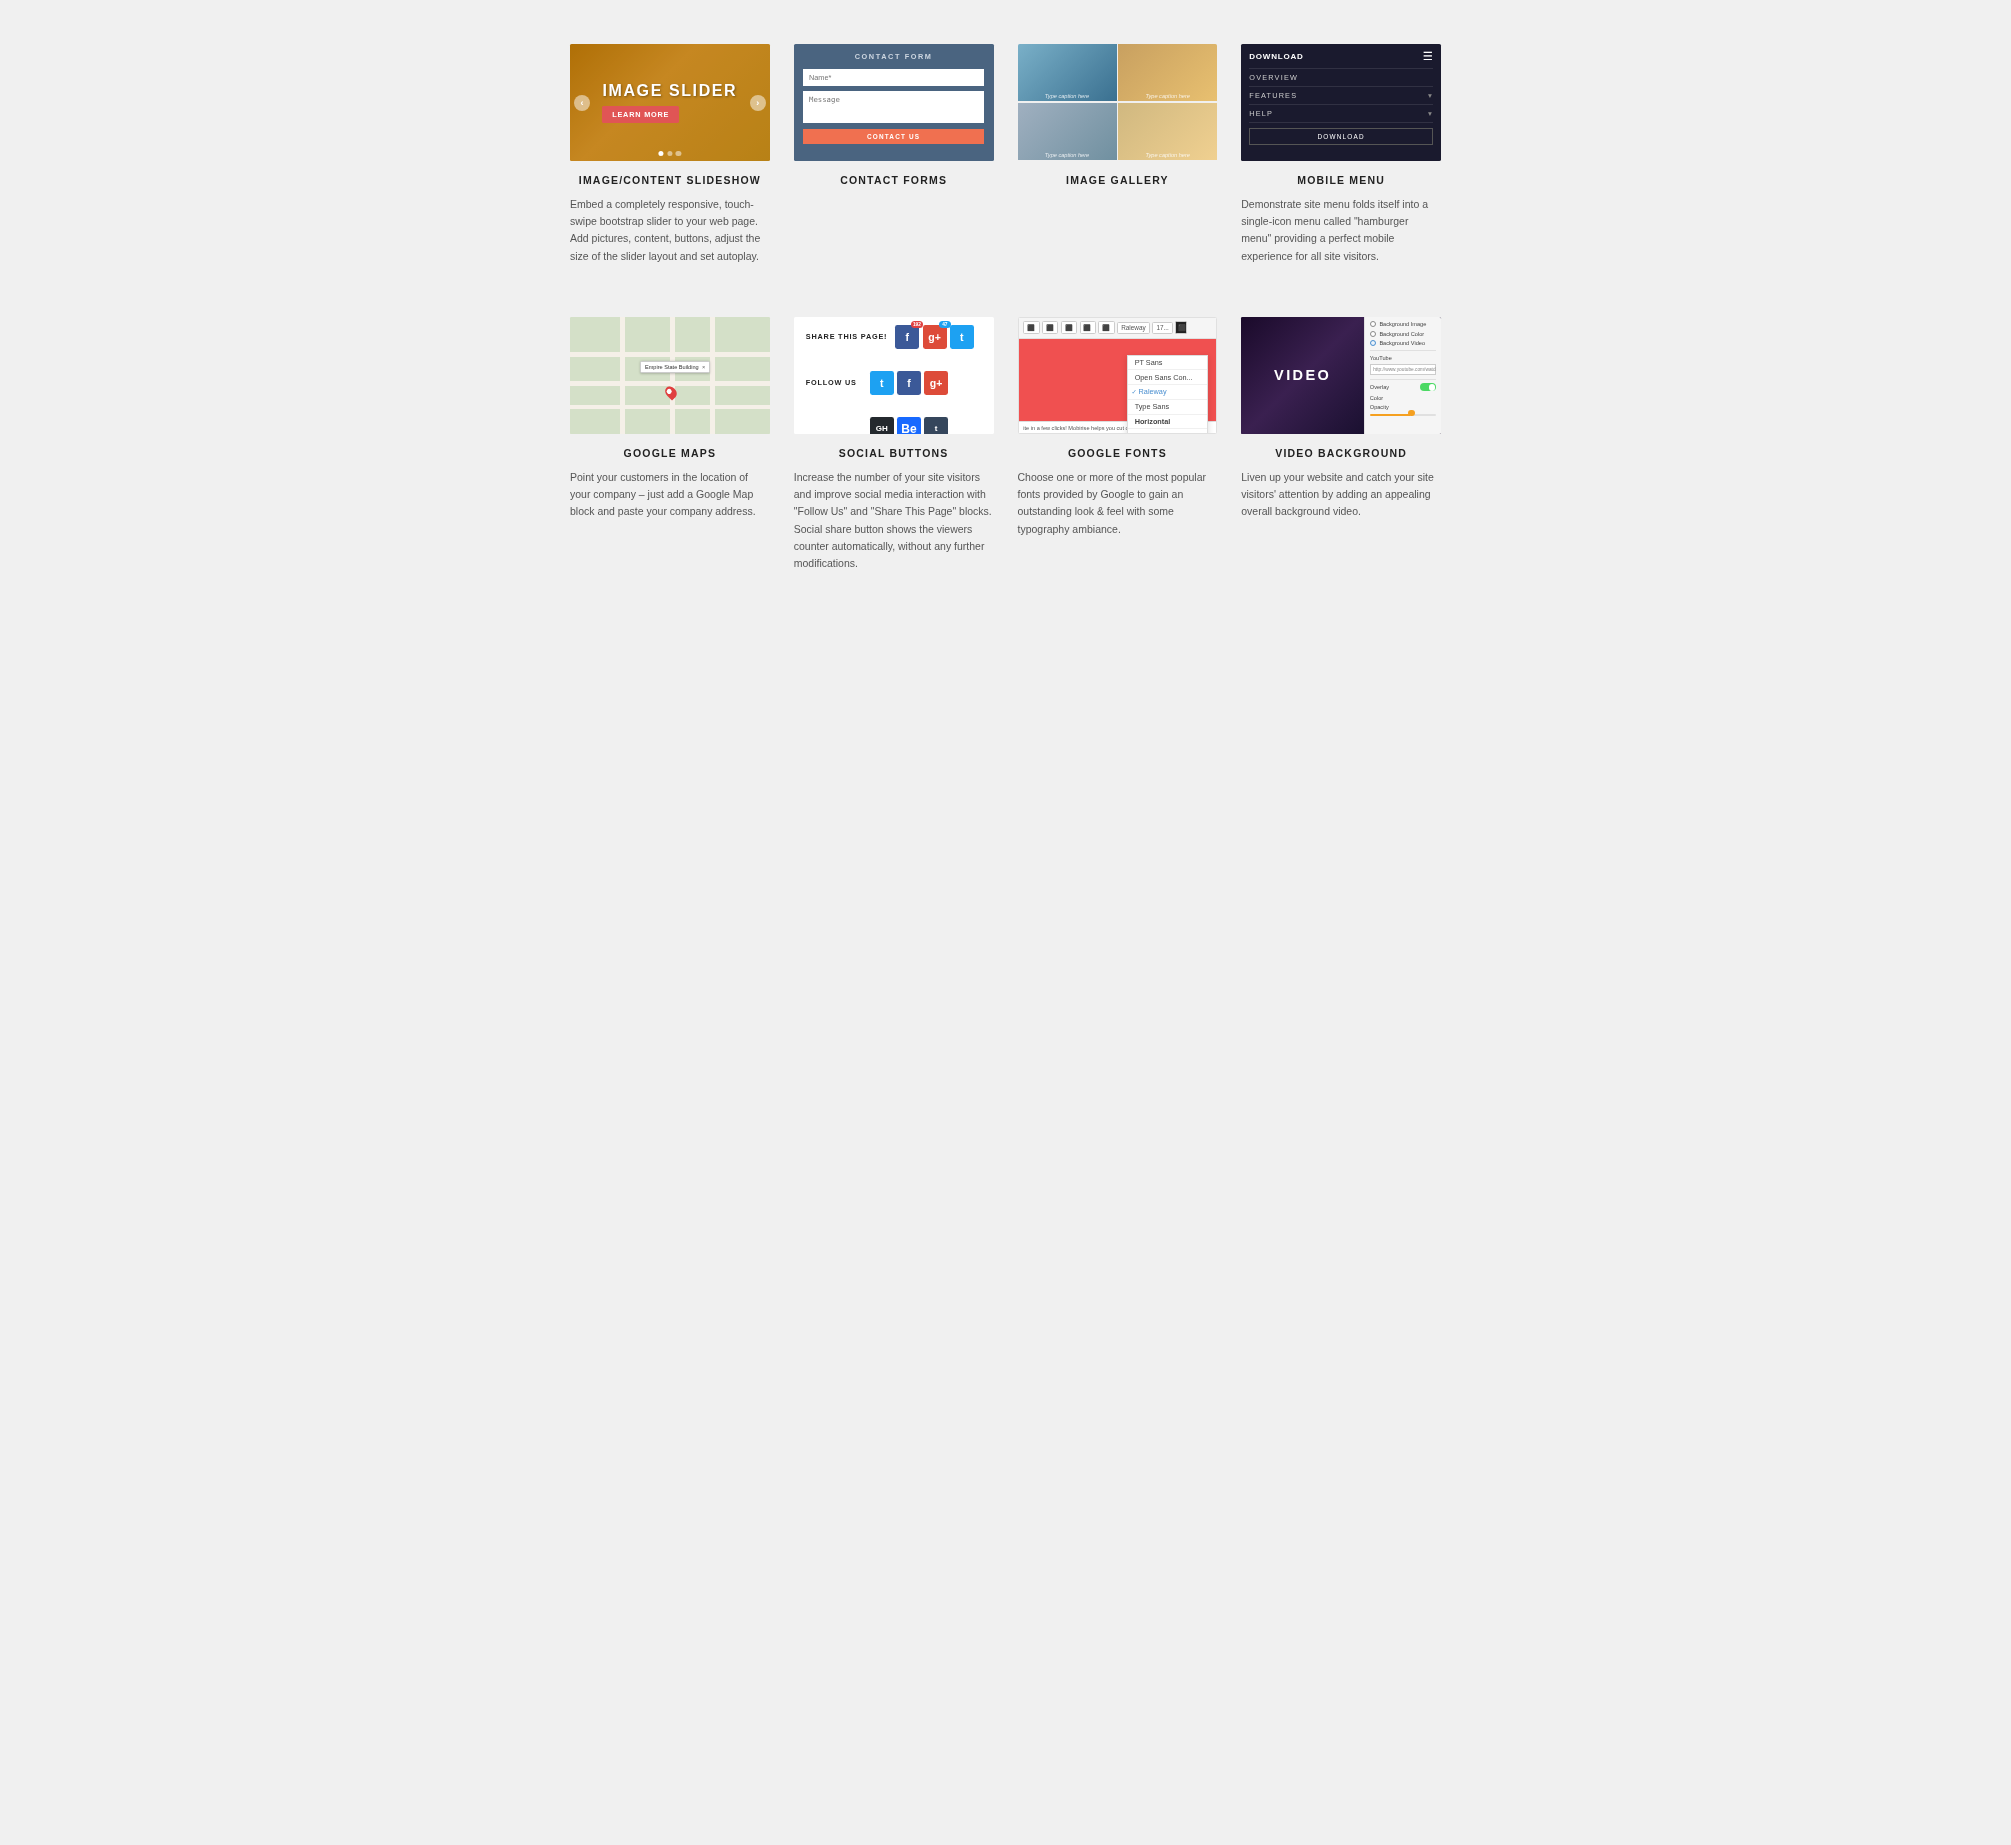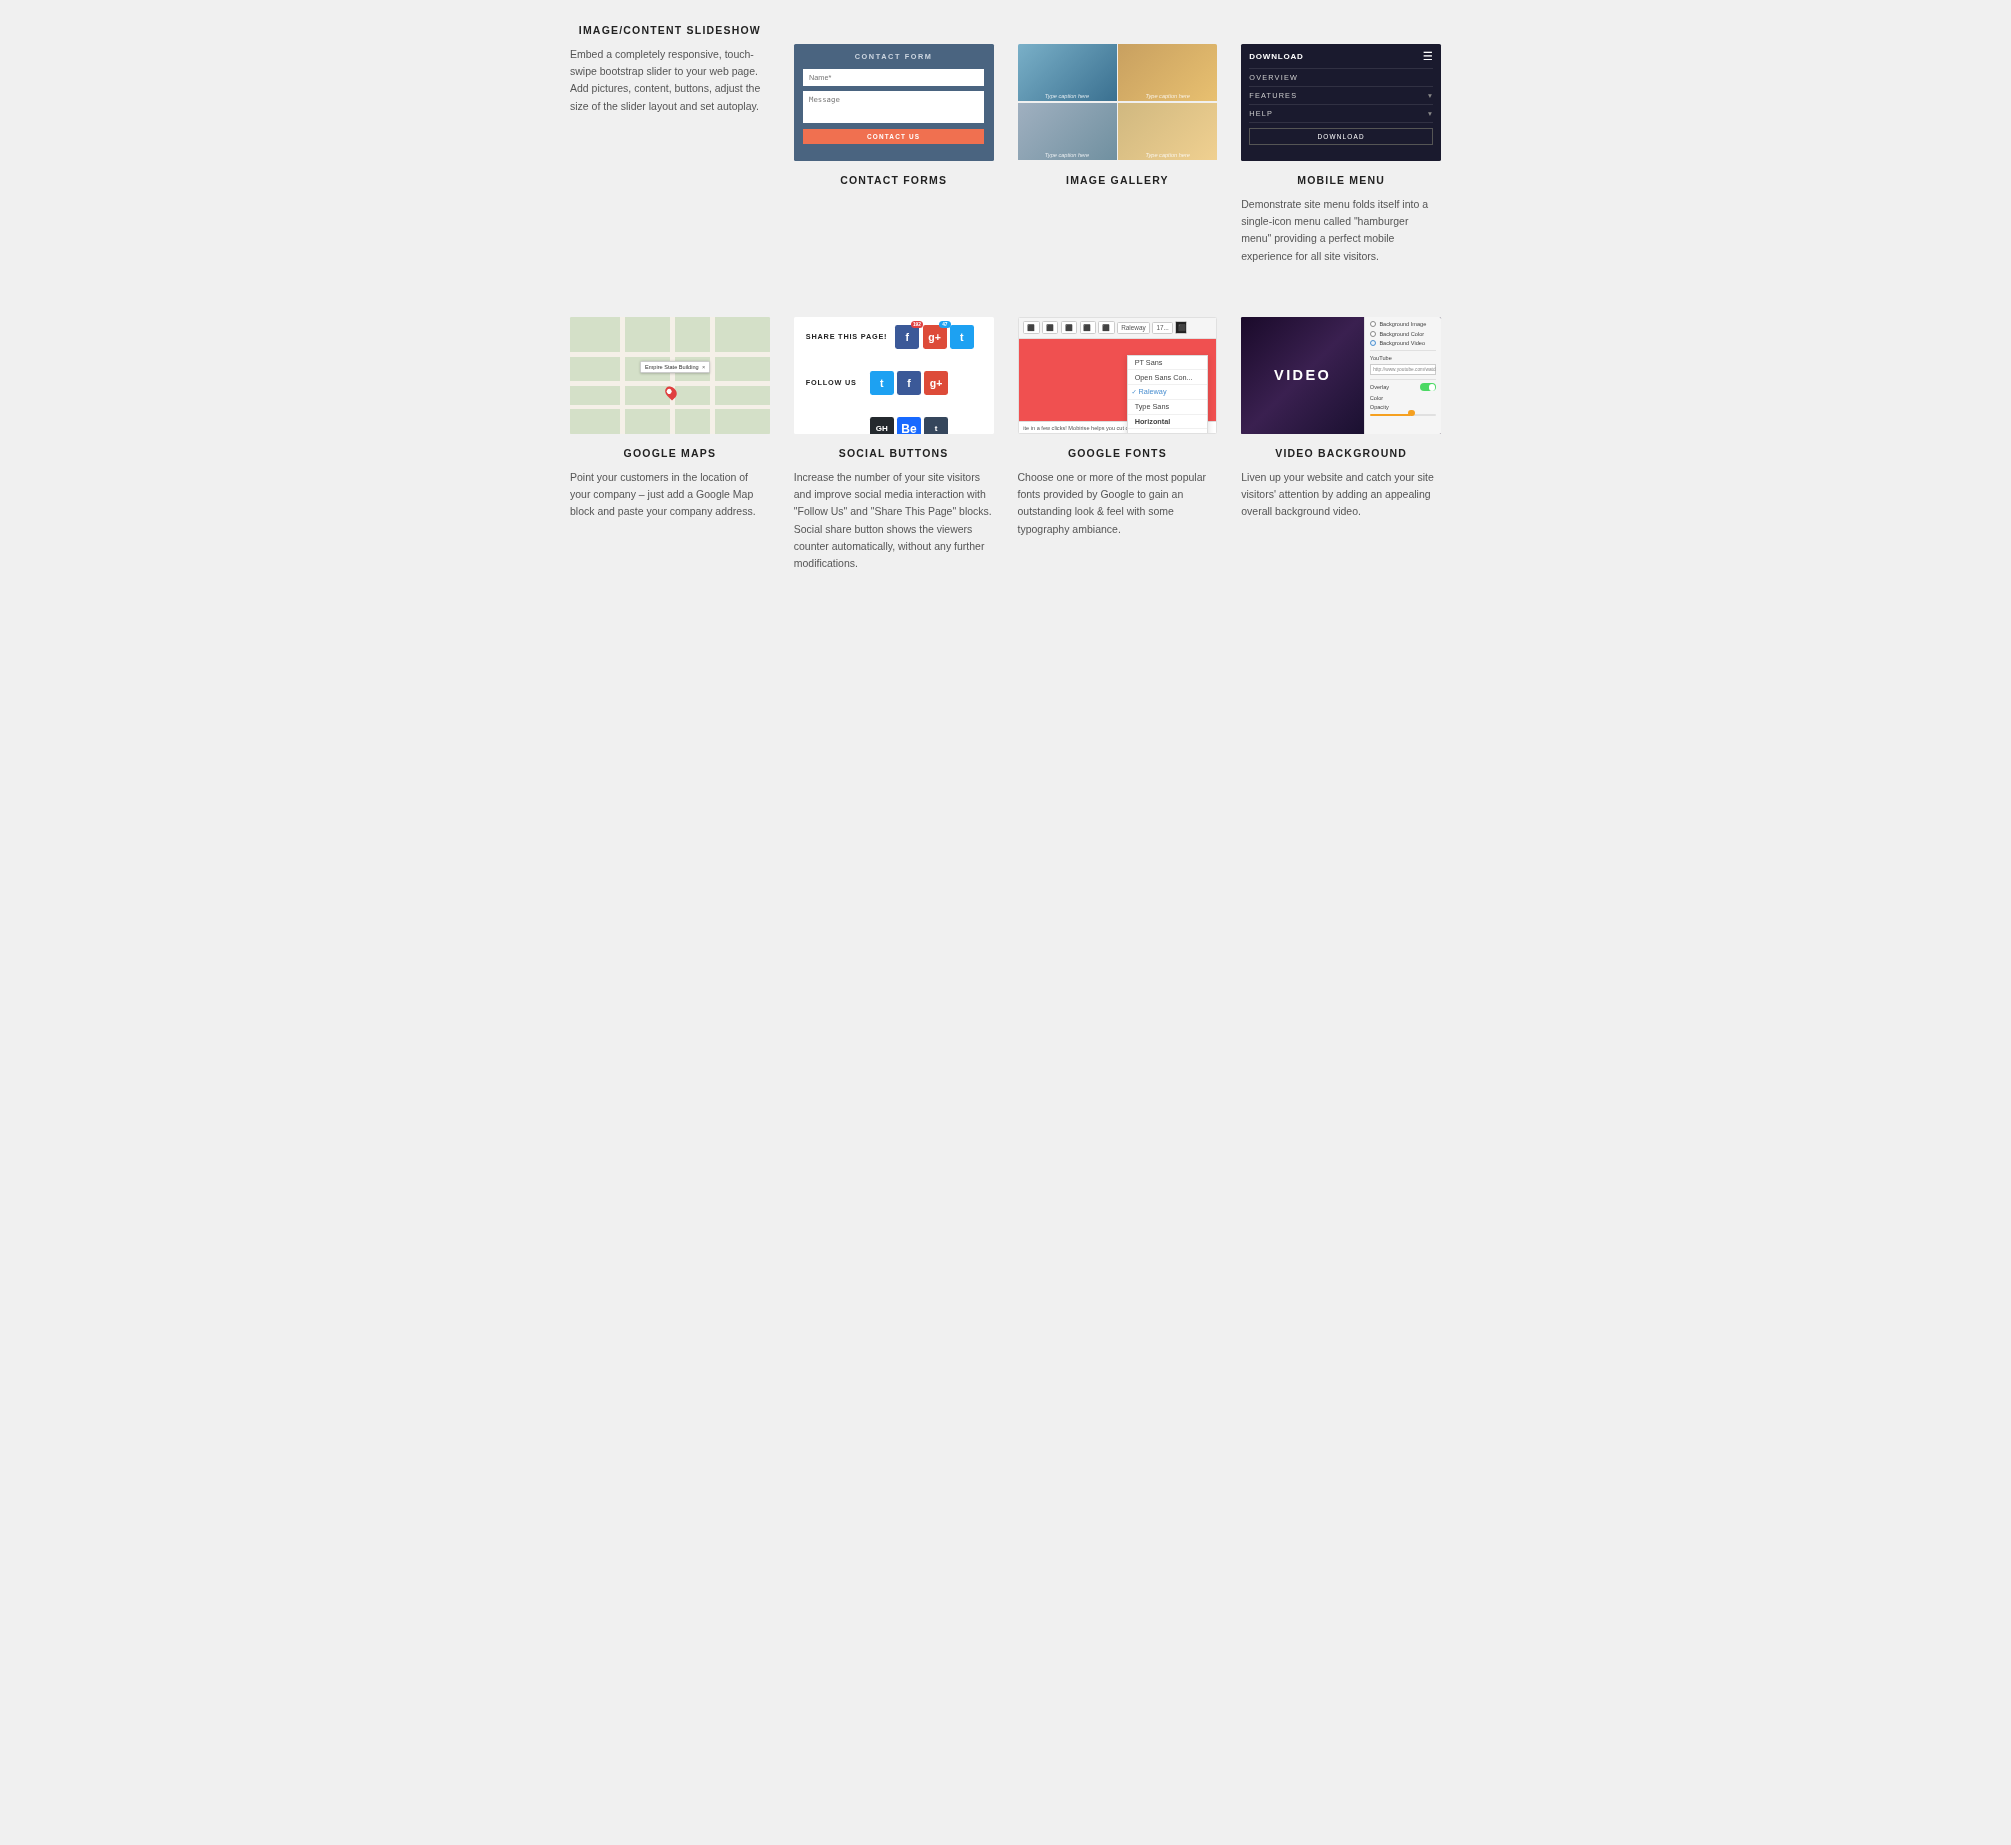--- a/index.html
+++ b/index.html
@@ -538,20 +538,34 @@
     }
   </style>
 </head>
 <body>
 
 <div class="page-wrapper">
 
   <div class="grid-row">
 
     <div class="feature-card">
+      <div class="feature-preview slider-preview">
+        <div class="overlay-leaves"></div>
+        <div class="slider-text">
+          <div class="slider-title">IMAGE SLIDER</div>
+          <div class="slider-btn">LEARN MORE</div>
+        </div>
+        <div class="slider-arrow left">‹</div>
+        <div class="slider-arrow right">›</div>
+        <div class="slider-dots">
+          <div class="slider-dot active"></div>
+          <div class="slider-dot inactive"></div>
+          <div class="slider-dot inactive"></div>
+        </div>
+      </div>
       <div class="feature-title">IMAGE/CONTENT SLIDESHOW</div>
       <div class="feature-desc">Embed a completely responsive, touch-swipe bootstrap slider to your web page. Add pictures, content, buttons, adjust the size of the slider layout and set autoplay.</div>
     </div>
 
     <div class="feature-card">
       <div class="feature-preview contact-preview">
         <div class="form-title">CONTACT FORM</div>
         <input class="form-field" readonly="" style="pointer-events: none;" placeholder="Name*">
         <textarea class="form-field tall" readonly="" style="pointer-events: none; resize: none;" placeholder="Message"></textarea>
         <div class="contact-btn">CONTACT US</div>

